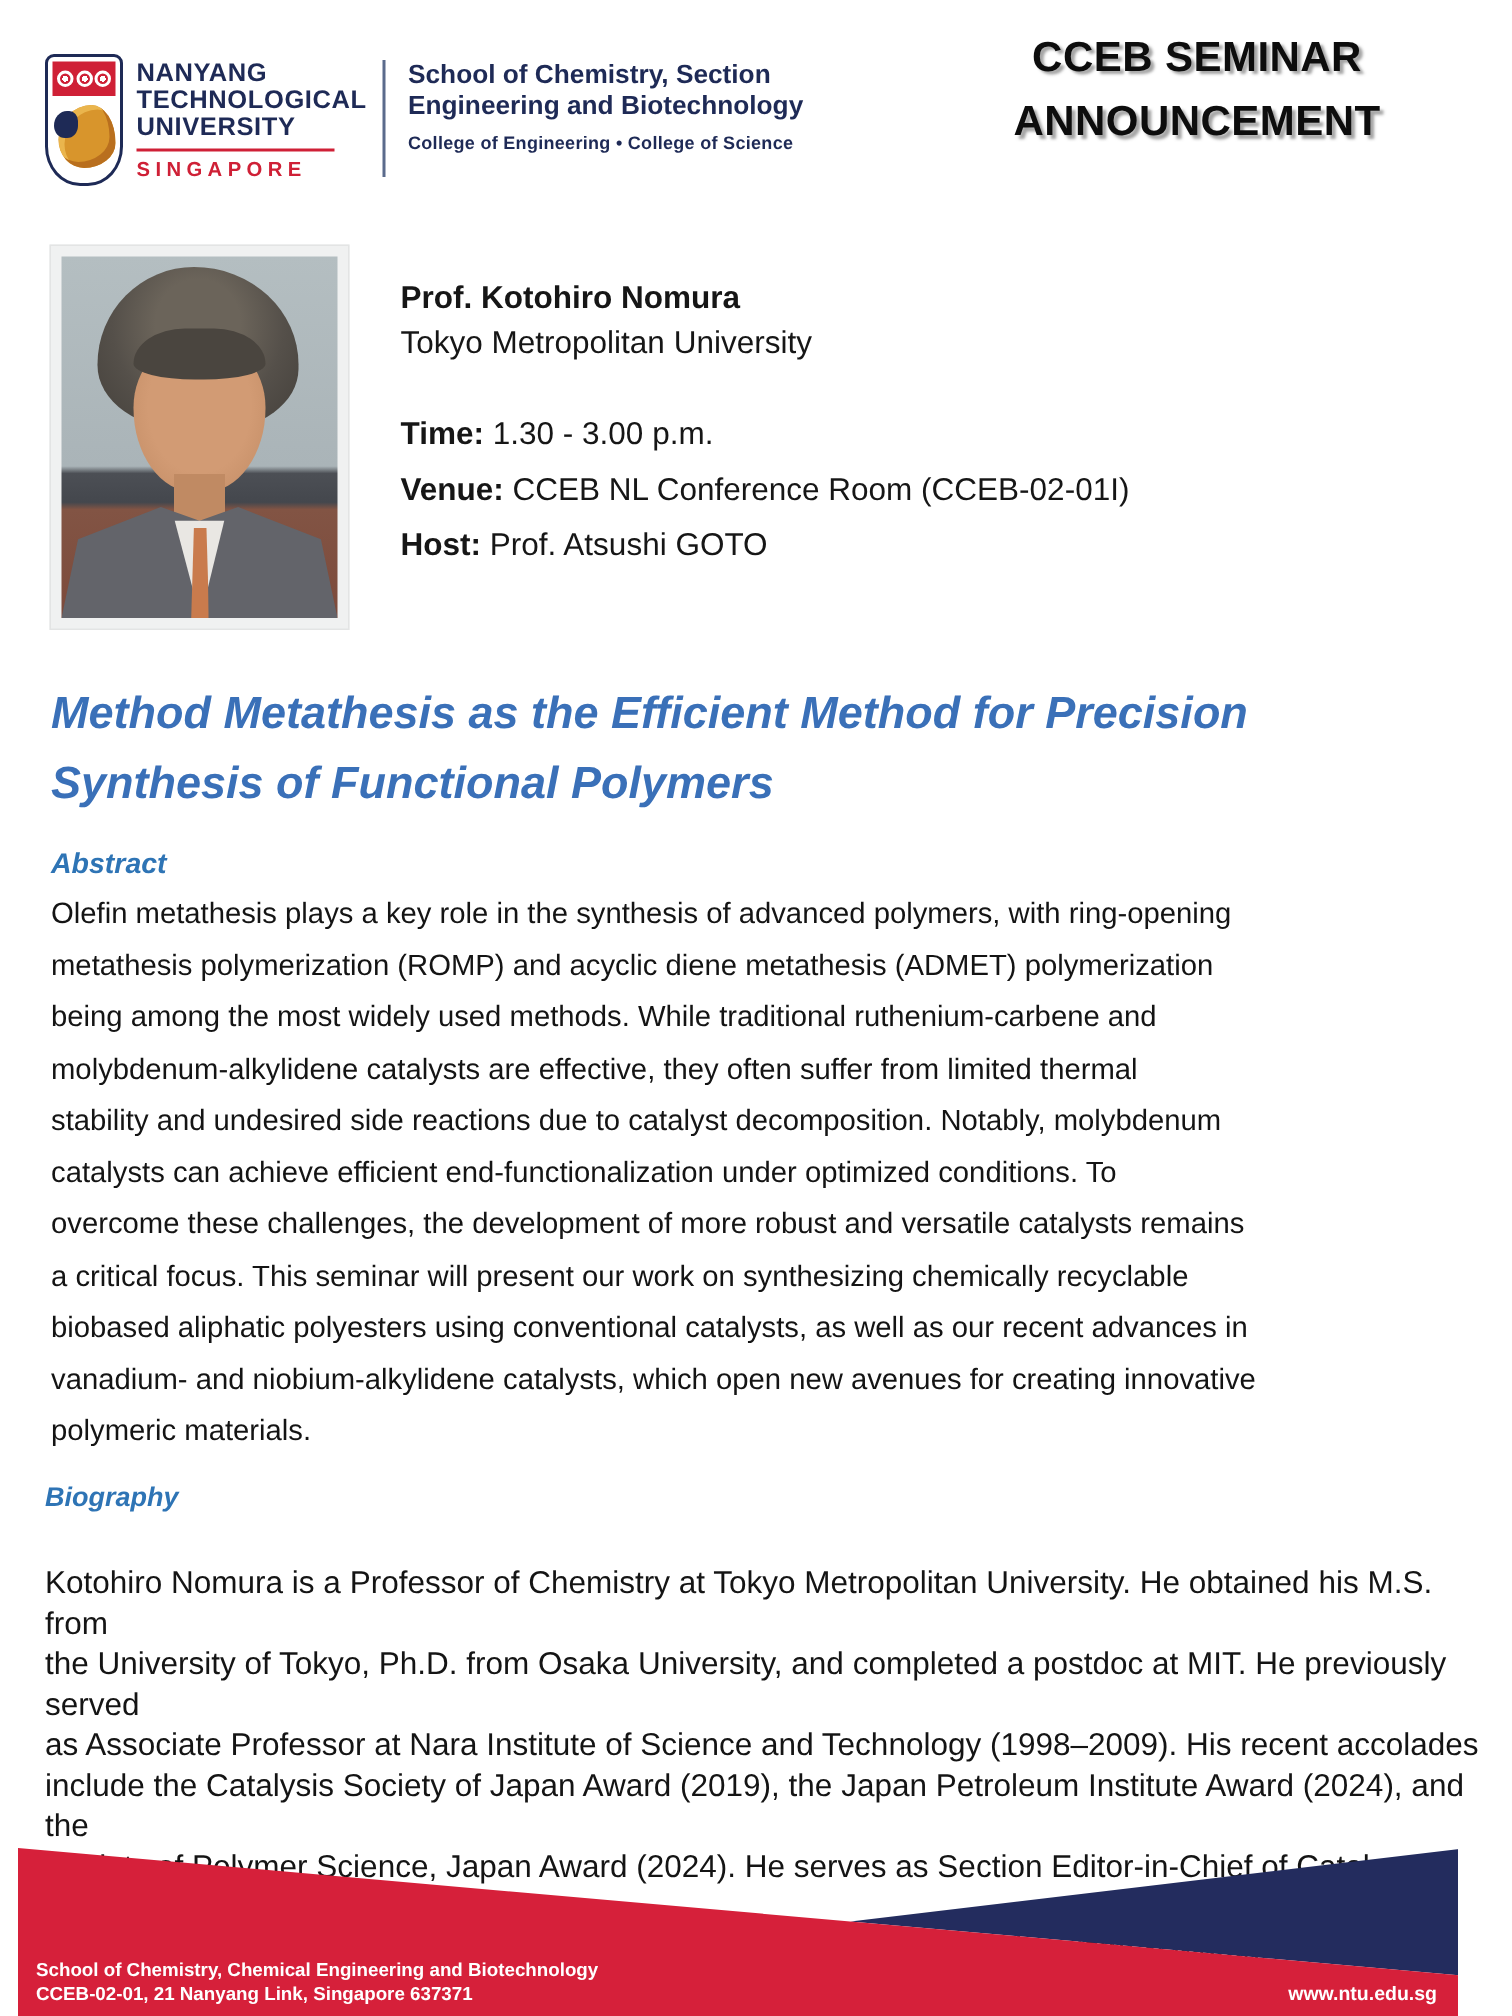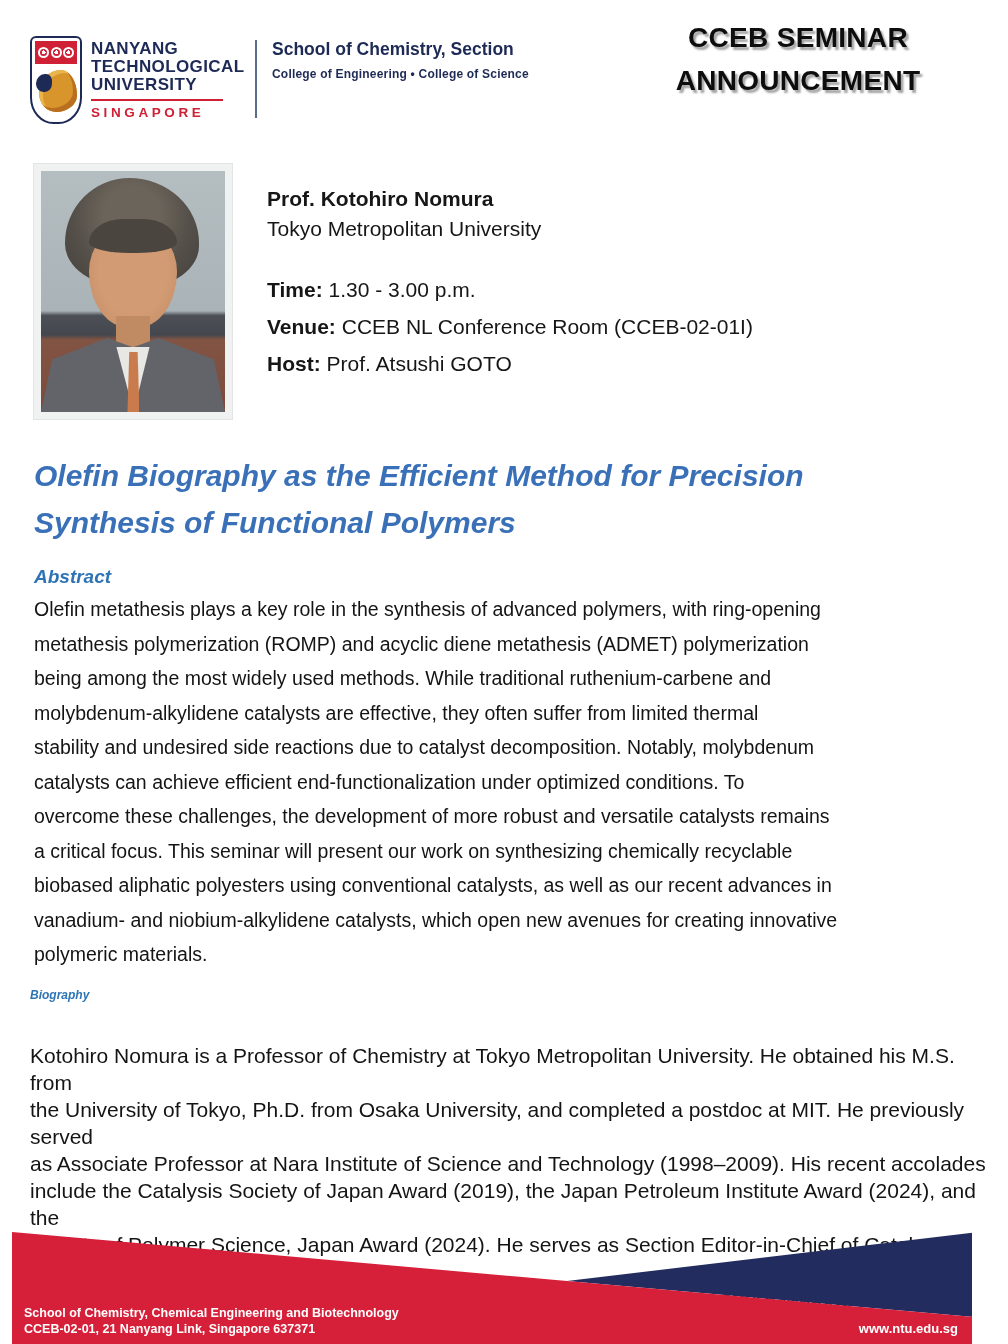--- a/index.html
+++ b/index.html
@@ -108,21 +108,21 @@
   .abstract-head {
     position:absolute; left:34px; top:566px;
     color:#2e74b5; font-size:19px; font-weight:bold; font-style:italic;
   }
   .abstract-body {
     position:absolute; left:34px; top:592px; width:952px;
     color:#141414; font-size:19.5px; line-height:34.5px; white-space:pre-line;
   }
   .bio-head {
     position:absolute; left:30px; top:988px;
-    color:#2e74b5; font-size:12px; font-weight:bold; font-style:italic;text-align:right;
+    color:#2e74b5; font-size:18px; font-weight:bold; font-style:italic;text-align:right;
   }
   .bio-body {
     position:absolute; left:30px; top:1042px; width:958px;
     color:#141414; font-size:21px; line-height:27px; white-space:pre-line;
   }
 
   
   .footer { position:absolute; left:12px; top:1225px; width:960px; height:119px; }
   .footer .navy-tri {
     position:absolute; inset:0; background:#232c5e;
@@ -162,20 +162,21 @@
       <div class="univ-line">UNIVERSITY</div>
       <div class="red-rule"></div>
       <div class="singapore">SINGAPORE</div>
     </div>
   </div>
 
   <div class="vdivider"></div>
 
   <div class="school-block">
     <div class="school-name">School of Chemistry, Section</div>
+    <div class="school-name">Engineering and Biotechnology</div>
     <div class="college-line">College of Engineering • College of Science</div>
   </div>
 
   <div class="announce">
     <div>CCEB SEMINAR</div>
     <div>ANNOUNCEMENT</div>
   </div>
 
   <div class="photo-frame">
     <div class="photo">
@@ -198,21 +199,21 @@
       </div>
       <div class="detail-row">
         <span class="detail-label">Venue:</span><span>CCEB NL Conference Room (CCEB-02-01I)</span>
       </div>
       <div class="detail-row">
         <span class="detail-label">Host:</span><span>Prof. Atsushi GOTO</span>
       </div>
     </div>
   </div>
 
-  <div class="sem-title">Olefin Biography as the Efficient Method for Precision
+  <div class="sem-title">Method Metathesis as the Efficient Method for Precision
 Synthesis of Functional Polymers</div>
 
   <div class="abstract-head">Abstract</div>
   <div class="abstract-body">Olefin metathesis plays a key role in the synthesis of advanced polymers, with ring-opening
 metathesis polymerization (ROMP) and acyclic diene metathesis (ADMET) polymerization
 being among the most widely used methods. While traditional ruthenium-carbene and
 molybdenum-alkylidene catalysts are effective, they often suffer from limited thermal
 stability and undesired side reactions due to catalyst decomposition. Notably, molybdenum
 catalysts can achieve efficient end-functionalization under optimized conditions. To
 overcome these challenges, the development of more robust and versatile catalysts remains

